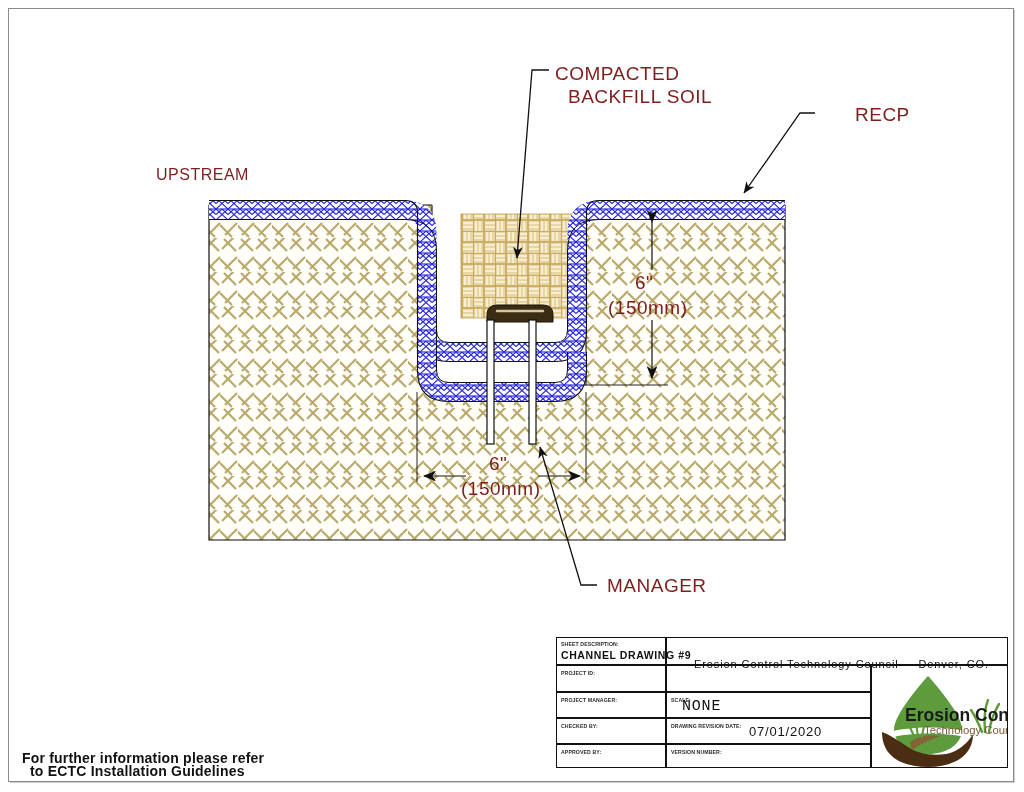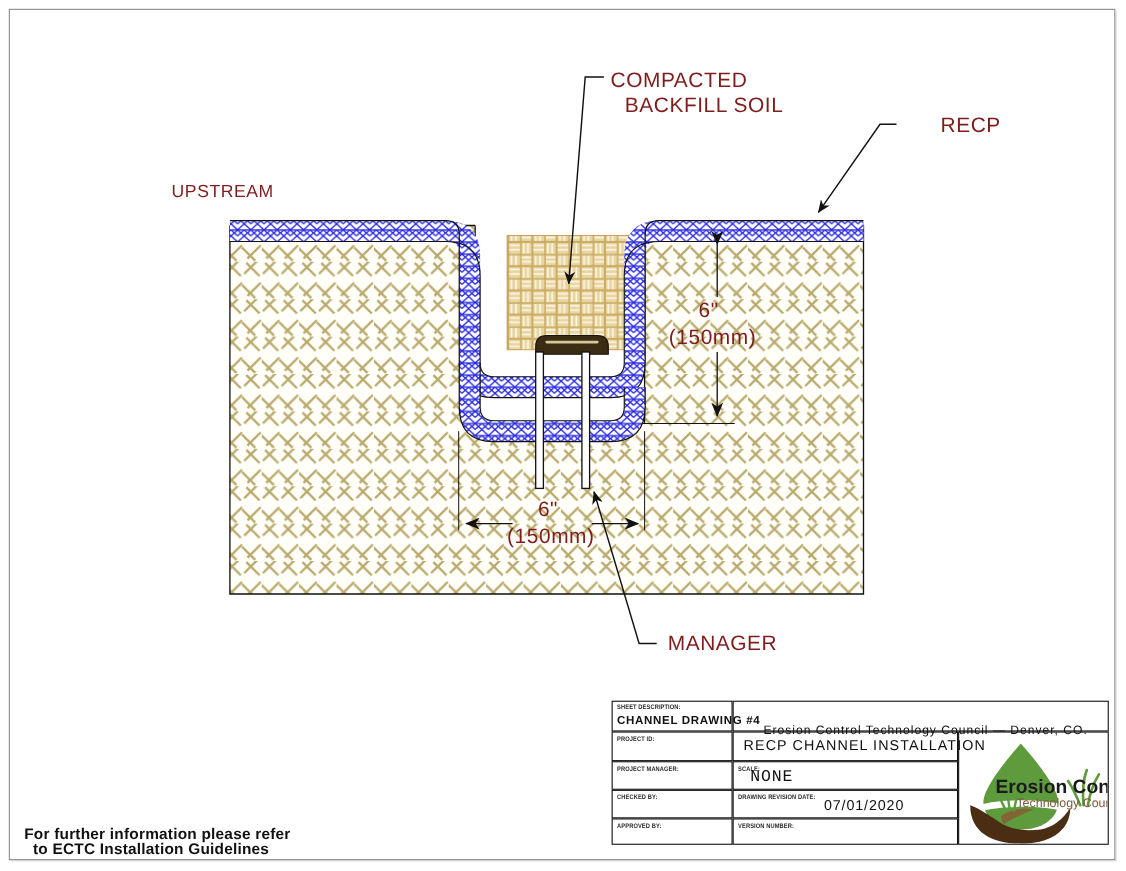--- a/index.html
+++ b/index.html
@@ -217,30 +217,29 @@
 
     <div class="cell" style="left:0;top:81px;width:110px;height:26px;"></div>
     <div class="cell" style="left:110px;top:81px;width:205px;height:26px;"></div>
 
     <div class="cell" style="left:0;top:107px;width:110px;height:24px;"></div>
     <div class="cell" style="left:110px;top:107px;width:205px;height:24px;"></div>
 
     <div class="cell" style="left:315px;top:28px;width:137px;height:103px;"></div>
 
     <div class="tlabel blur" style="left:5px;top:3px;">SHEET DESCRIPTION:</div>
-    <div class="tval" style="left:5px;top:12px;font-size:10.5px;font-weight:700;">CHANNEL  DRAWING  #4</div>
+    <div class="tval" style="left:5px;top:12px;font-size:10.5px;font-weight:700;">CHANNEL  DRAWING  #9</div>
 
     <div class="tlabel blur" style="left:5px;top:32px;">PROJECT ID:</div>
     <div class="tlabel blur" style="left:5px;top:59px;">PROJECT MANAGER:</div>
     <div class="tlabel blur" style="left:5px;top:85px;">CHECKED BY:</div>
     <div class="tlabel blur" style="left:5px;top:111px;">APPROVED BY:</div>
 
     <div class="tval" style="left:118px;top:21px;font-size:11px;letter-spacing:.9px;margin-left:20px;">Erosion Control Technology Council  —  Denver, CO.</div>
 
-    <div class="tval" style="left:120px;top:33px;font-size:13px;letter-spacing:1px;">RECP  CHANNEL  INSTALLATION</div>
 
     <div class="tlabel blur" style="left:115px;top:59px;">SCALE:</div>
     <div class="tval" style="left:126px;top:61px;font-size:15px;letter-spacing:.8px;font-family:Liberation Mono, monospace;">NONE</div>
 
     <div class="tlabel blur" style="left:115px;top:85px;">DRAWING REVISION DATE:</div>
     <div class="tval" style="left:193px;top:87px;font-size:13px;letter-spacing:.8px;">07/01/2020</div>
 
     <div class="tlabel blur" style="left:115px;top:111px;">VERSION NUMBER:</div>
 
     <div id="logo" style="left:316px;top:29px;width:135px;height:101px;">

